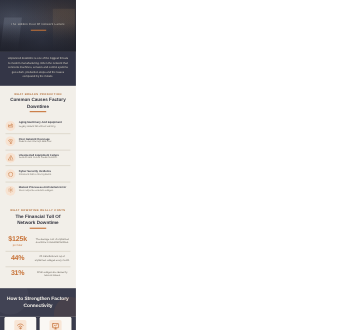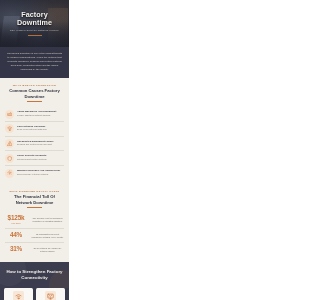--- a/index.html
+++ b/index.html
@@ -80,21 +80,20 @@
 </style>
 </head>
 <body>
 
 <div class="poster">
 
   <div class="hero">
     <div class="hero-photo"></div>
     <div class="hero-scrim"></div>
     <div class="hero-inner">
-      <div class="hero-title">Factory Downtime</div>
       <div class="hero-sub">The Hidden Cost Of Network Failure</div>
       <div class="hero-rule"></div>
     </div>
   </div>
 
   <div class="intro">
     <p>Unplanned downtime is one of the biggest threats to modern manufacturing. When the network that connects machines, sensors and control systems goes dark, production stops and the losses compound by the minute.</p>
   </div>
 
   <div class="sec-head">

